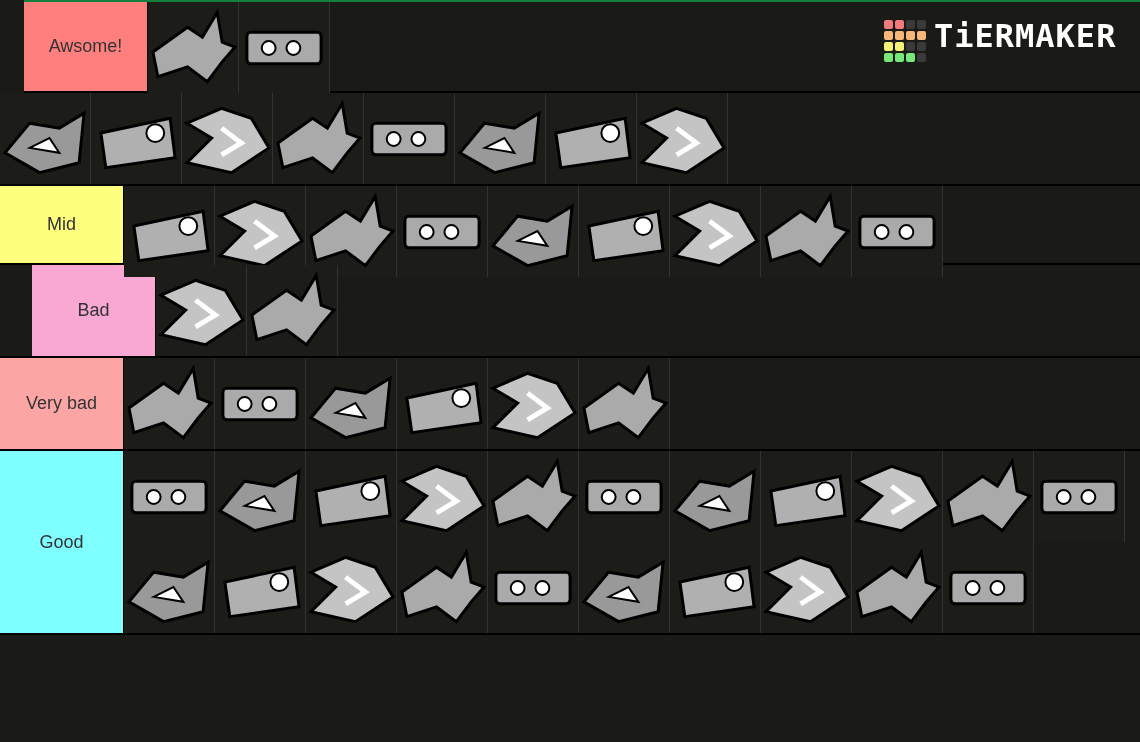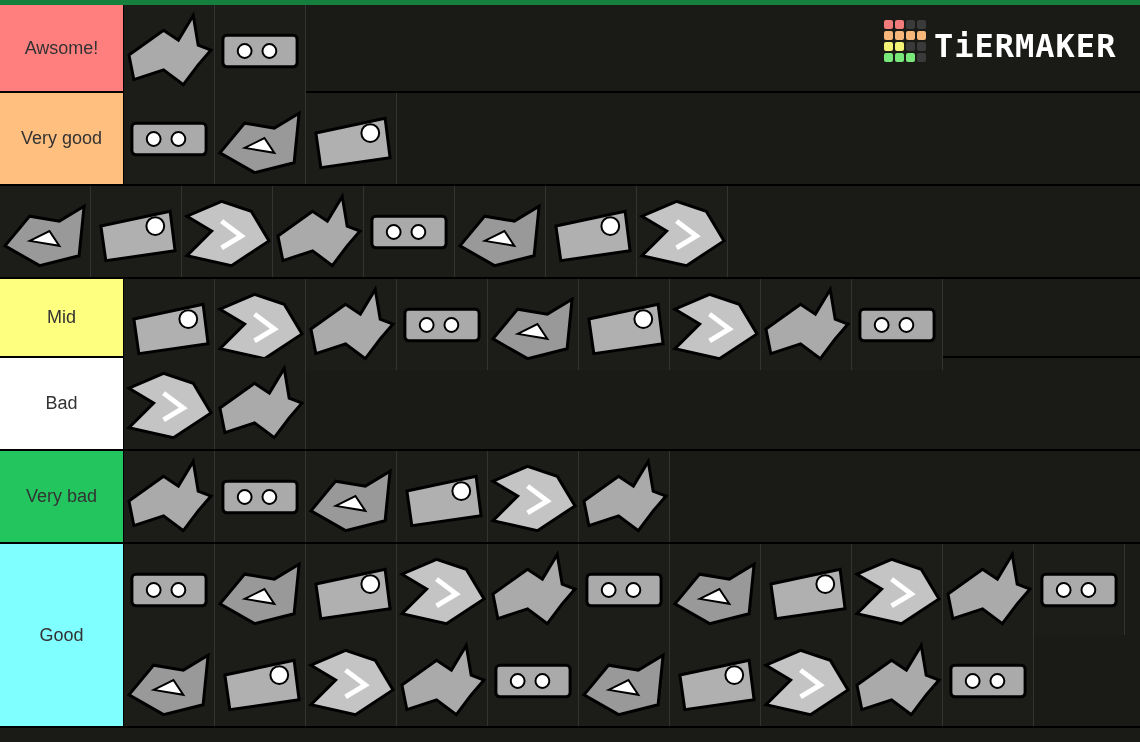--- a/index.html
+++ b/index.html
@@ -1,24 +1,24 @@
 <!DOCTYPE html>
 <html><head>
 <meta charset="utf-8">
 <style>
   html, body { margin: 0; padding: 0; background: #1a1a17; }
   body { width: 1140px; height: 742px; overflow: hidden; font-family: "Liberation Sans", sans-serif; position: relative; }
   .board { position: absolute; left: 0; top: 0; width: 1140px; background: #1a1a17; }
   .tier { display: flex; border-bottom: 2px solid #000; box-sizing: border-box; }
-  .tier:first-child { border-top: 5px solid #15803d; }
+  .tier:first-child { border-top: 2px solid #15803d; margin-left: 24px; }
   .label { width: 124px; flex: 0 0 124px; display: flex; align-items: center; justify-content: center; color: #333; font-size: 18px; border-right: 1px solid #000; box-sizing: border-box; }
   .items { flex: 1; display: flex; flex-wrap: wrap; align-content: flex-start; background: #1a1a17; }
   .item { width: 91px; height: 91px; box-sizing: border-box; position: relative; overflow: hidden; border-right: 1px solid #333; background: #1c1c19; }
   .item svg { width: 100%; height: 100%; display: block; }
-  .logo { position: absolute; left: 884px; top: 20px; display: flex; align-items: flex-end; }
+  .logo { position: absolute; left: 884px; top: 20px; display: flex; align-items: flex-start; }
   .logo-grid { display: grid; grid-template-columns: repeat(4, 9px); grid-template-rows: repeat(4, 9px); gap: 2px; margin-right: 8px; }
   .logo-grid span { border-radius: 2px; display: block; }
   .logo-text { color: #fff; font-family: "DejaVu Sans Mono", monospace; font-weight: bold; font-size: 32px; letter-spacing: 1px; line-height: 1; }
 </style>
 </head>
 <body>
 
 <div class="board">
   <div class="tier" style="height: 93px;">
     <div class="label" style="background: rgb(255, 127, 127);">Awsome!</div>
@@ -31,44 +31,20 @@
         <div class="item">
           <svg viewBox="0 0 91 91">
             <rect x="8" y="30" width="75" height="32" rx="4" fill="#aaa" stroke="#000" stroke-width="3"></rect>
             <circle cx="30" cy="46" r="7" fill="#fff" stroke="#000" stroke-width="2"></circle>
             <circle cx="55" cy="46" r="7" fill="#fff" stroke="#000" stroke-width="2"></circle>
           </svg>
         </div>
       </div>
   </div>
   <div class="tier" style="height: 93px;">
-    <div class="label" style="background: rgb(255, 191, 127);">Very good</div>
-    <div class="items">
-        <div class="item">
-          <svg viewBox="0 0 91 91">
-            <rect x="8" y="30" width="75" height="32" rx="4" fill="#aaa" stroke="#000" stroke-width="3"></rect>
-            <circle cx="30" cy="46" r="7" fill="#fff" stroke="#000" stroke-width="2"></circle>
-            <circle cx="55" cy="46" r="7" fill="#fff" stroke="#000" stroke-width="2"></circle>
-          </svg>
-        </div>
-        <div class="item">
-          <svg viewBox="0 0 91 91">
-            <path d="M5 60 L30 30 L60 35 L85 20 L80 70 L40 80 Z" fill="#999" stroke="#000" stroke-width="3"></path>
-            <path d="M30 55 L50 45 L60 60 Z" fill="#fff" stroke="#000" stroke-width="2"></path>
-          </svg>
-        </div>
-        <div class="item">
-          <svg viewBox="0 0 91 91">
-            <path d="M10 40 L80 25 L85 65 L15 75 Z" fill="#b0b0b0" stroke="#000" stroke-width="3"></path>
-            <circle cx="65" cy="40" r="9" fill="#fff" stroke="#000" stroke-width="2"></circle>
-          </svg>
-        </div>
-      </div>
-  </div>
-  <div class="tier" style="height: 93px;">
     <div class="items">
         <div class="item">
           <svg viewBox="0 0 91 91">
             <path d="M5 60 L30 30 L60 35 L85 20 L80 70 L40 80 Z" fill="#999" stroke="#000" stroke-width="3"></path>
             <path d="M30 55 L50 45 L60 60 Z" fill="#fff" stroke="#000" stroke-width="2"></path>
           </svg>
         </div>
         <div class="item">
           <svg viewBox="0 0 91 91">
             <path d="M10 40 L80 25 L85 65 L15 75 Z" fill="#b0b0b0" stroke="#000" stroke-width="3"></path>
@@ -166,37 +142,37 @@
         <div class="item">
           <svg viewBox="0 0 91 91">
             <rect x="8" y="30" width="75" height="32" rx="4" fill="#aaa" stroke="#000" stroke-width="3"></rect>
             <circle cx="30" cy="46" r="7" fill="#fff" stroke="#000" stroke-width="2"></circle>
             <circle cx="55" cy="46" r="7" fill="#fff" stroke="#000" stroke-width="2"></circle>
           </svg>
         </div>
       </div>
   </div>
   <div class="tier" style="height: 93px;">
-    <div class="label" style="background: #ffffff;">Bad</div>
+    <div class="label" style="background: #f9a8d4; margin-left: 32px;">Bad</div>
     <div class="items">
         <div class="item">
           <svg viewBox="0 0 91 91">
             <path d="M5 30 L30 45 L5 70 L50 80 L88 55 L70 25 L40 15 Z" fill="#c4c4c4" stroke="#000" stroke-width="3"></path>
             <path d="M40 35 L60 50 L40 62" fill="none" stroke="#fff" stroke-width="5"></path>
           </svg>
         </div>
         <div class="item">
           <svg viewBox="0 0 91 91">
             <path d="M5 50 L40 25 L55 35 L70 10 L75 40 L88 45 L75 60 L60 80 L40 65 L10 75 Z" fill="#aaa" stroke="#000" stroke-width="3"></path>
           </svg>
         </div>
       </div>
   </div>
   <div class="tier" style="height: 93px;">
-    <div class="label" style="background: #22c55e;">Very bad</div>
+    <div class="label" style="background: #fca5a5;">Very bad</div>
     <div class="items">
         <div class="item">
           <svg viewBox="0 0 91 91">
             <path d="M5 50 L40 25 L55 35 L70 10 L75 40 L88 45 L75 60 L60 80 L40 65 L10 75 Z" fill="#aaa" stroke="#000" stroke-width="3"></path>
           </svg>
         </div>
         <div class="item">
           <svg viewBox="0 0 91 91">
             <rect x="8" y="30" width="75" height="32" rx="4" fill="#aaa" stroke="#000" stroke-width="3"></rect>
             <circle cx="30" cy="46" r="7" fill="#fff" stroke="#000" stroke-width="2"></circle>

